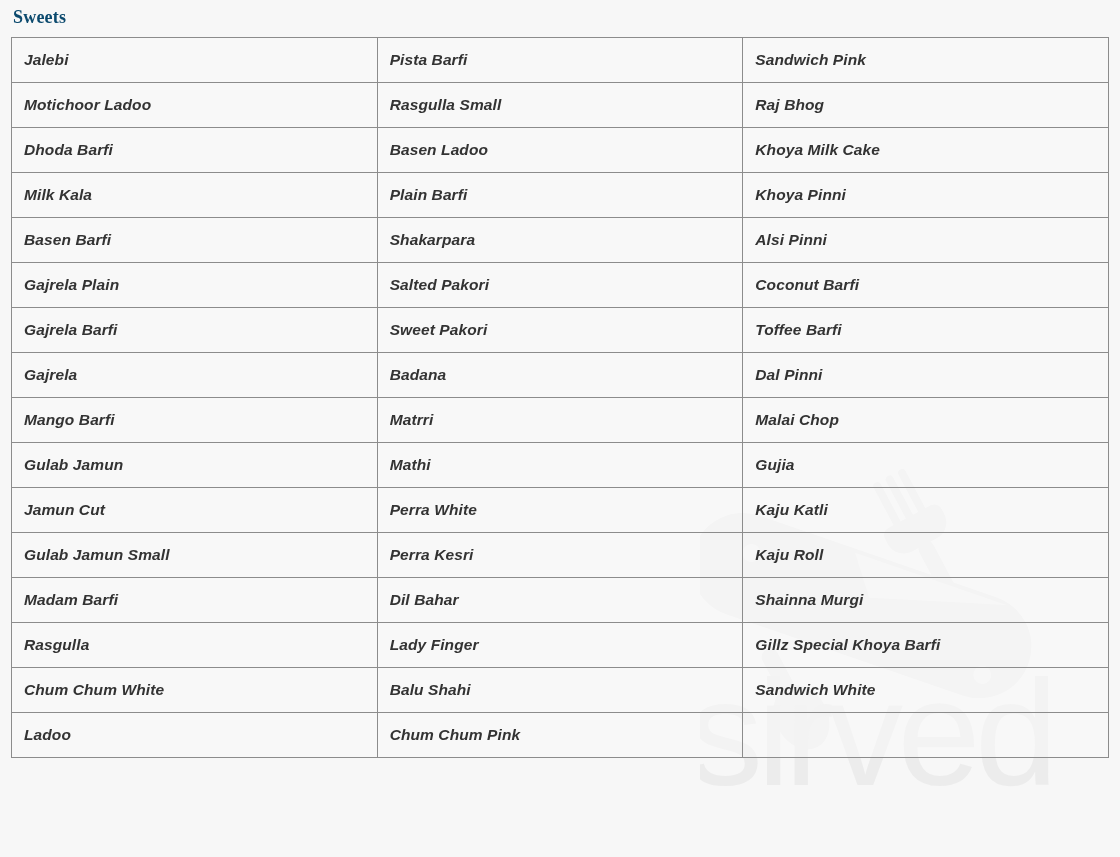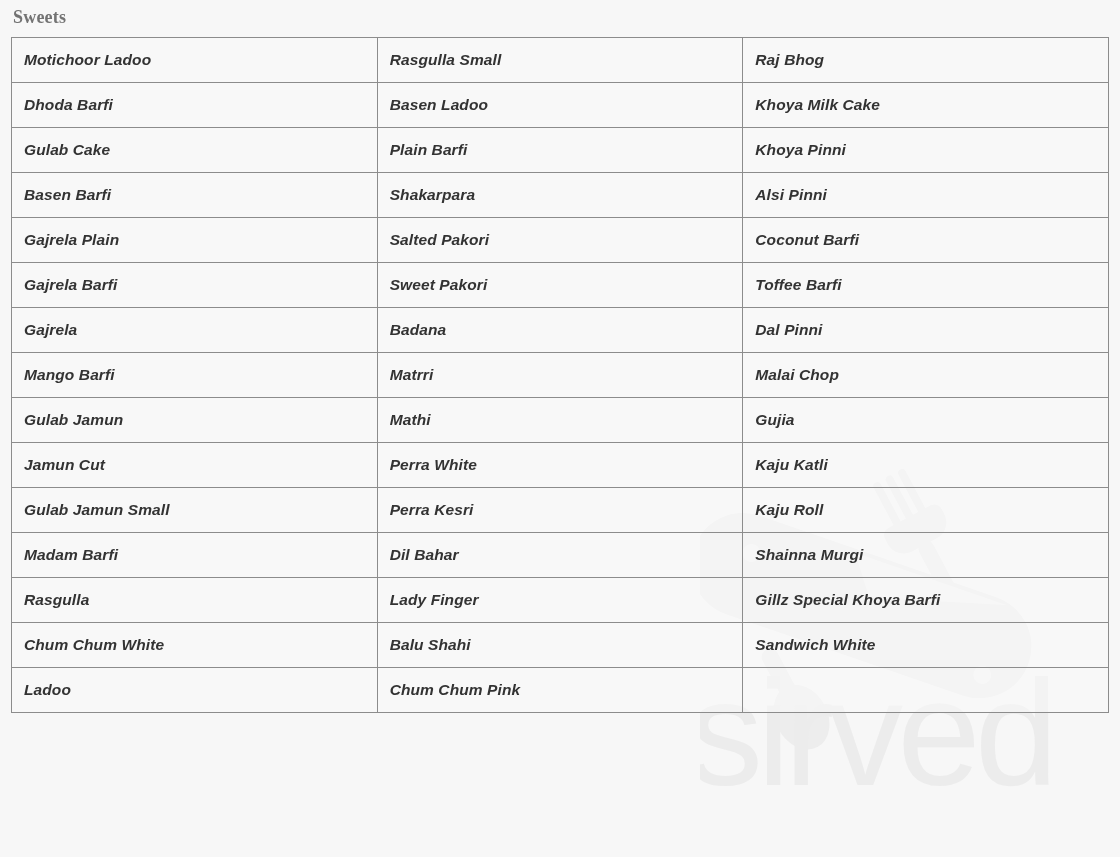--- a/index.html
+++ b/index.html
@@ -36,21 +36,21 @@
   }
 
   
   #section-title {
     position: absolute;
     left: 13px;
     top: 5px;
     font-family: "Liberation Serif", "DejaVu Serif", serif;
     font-size: 18px;
     font-weight: bold;
-    color: #737373;
+    color: #0c4a6e;
     letter-spacing: 0.2px;
     line-height: 24px;
     z-index: 2;
   }
 
   
   #menu-table-wrap {
     position: absolute;
     left: 11px;
     top: 37px;
@@ -119,31 +119,36 @@
 
 <div id="menu-table-wrap">
   <table class="menu-table">
     <colgroup>
         <col>
         <col>
         <col>
       </colgroup>
     <tbody id="menu-body">
         <tr>
+          <td><span class="cell-text">Jalebi</span></td>
+          <td><span class="cell-text">Pista Barfi</span></td>
+          <td><span class="cell-text">Sandwich Pink</span></td>
+        </tr>
+        <tr>
           <td><span class="cell-text">Motichoor Ladoo</span></td>
           <td><span class="cell-text">Rasgulla Small</span></td>
           <td><span class="cell-text">Raj Bhog</span></td>
         </tr>
         <tr>
           <td><span class="cell-text">Dhoda Barfi</span></td>
           <td><span class="cell-text">Basen Ladoo</span></td>
           <td><span class="cell-text">Khoya Milk Cake</span></td>
         </tr>
         <tr>
-          <td><span class="cell-text">Gulab Cake</span></td>
+          <td><span class="cell-text">Milk Kala</span></td>
           <td><span class="cell-text">Plain Barfi</span></td>
           <td><span class="cell-text">Khoya Pinni</span></td>
         </tr>
         <tr>
           <td><span class="cell-text">Basen Barfi</span></td>
           <td><span class="cell-text">Shakarpara</span></td>
           <td><span class="cell-text">Alsi Pinni</span></td>
         </tr>
         <tr>
           <td><span class="cell-text">Gajrela Plain</span></td>

